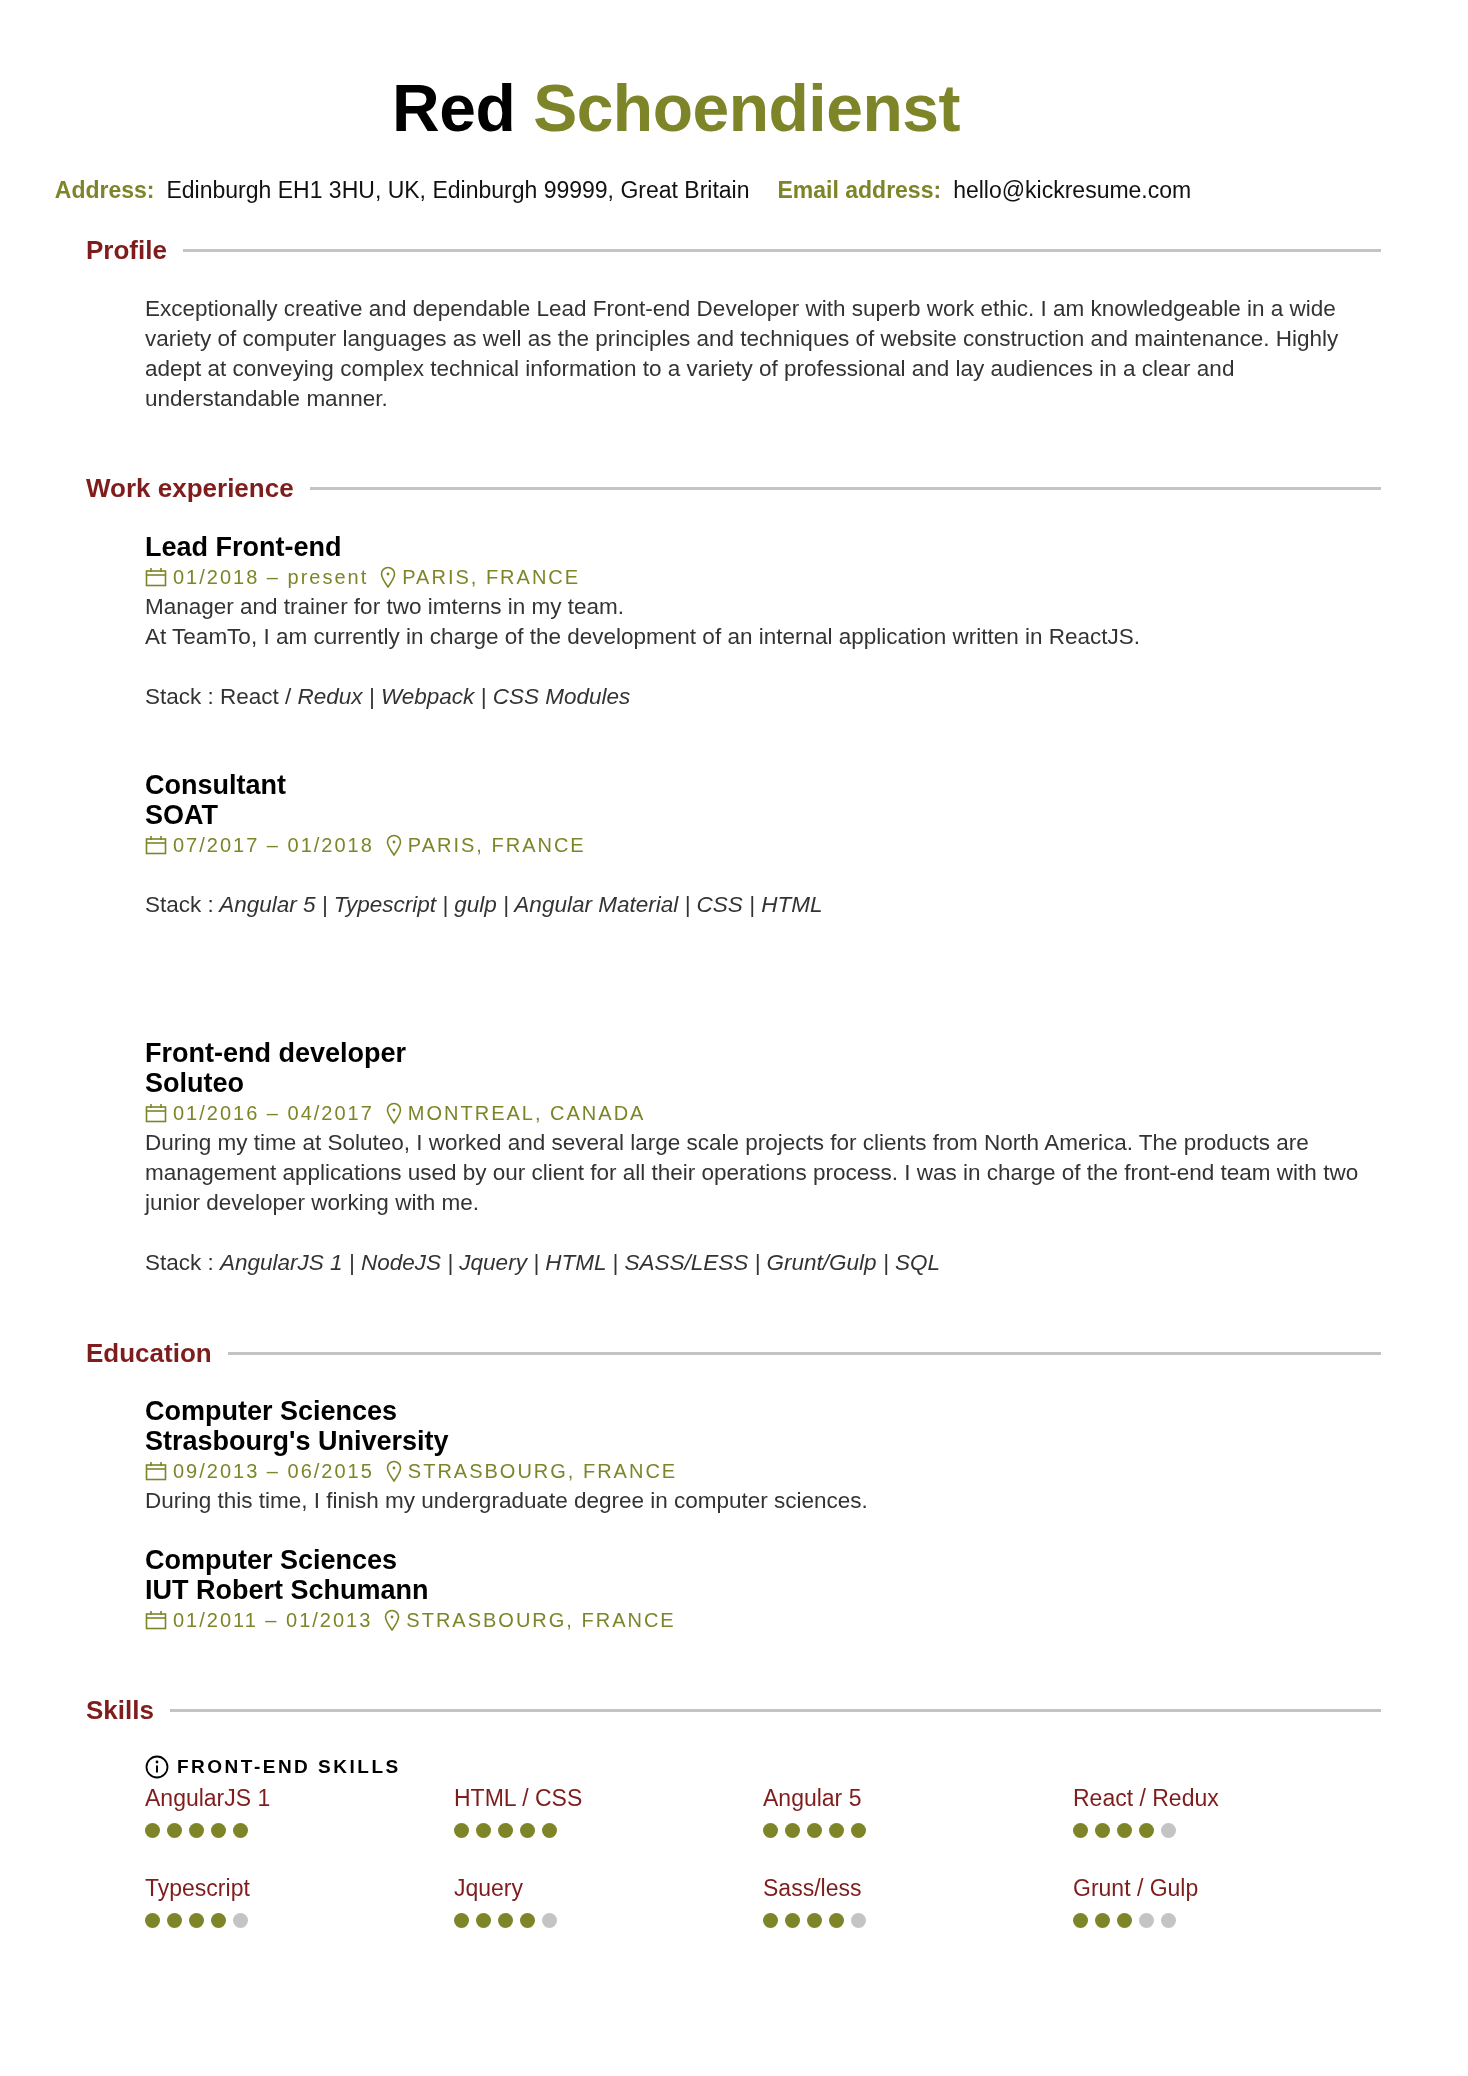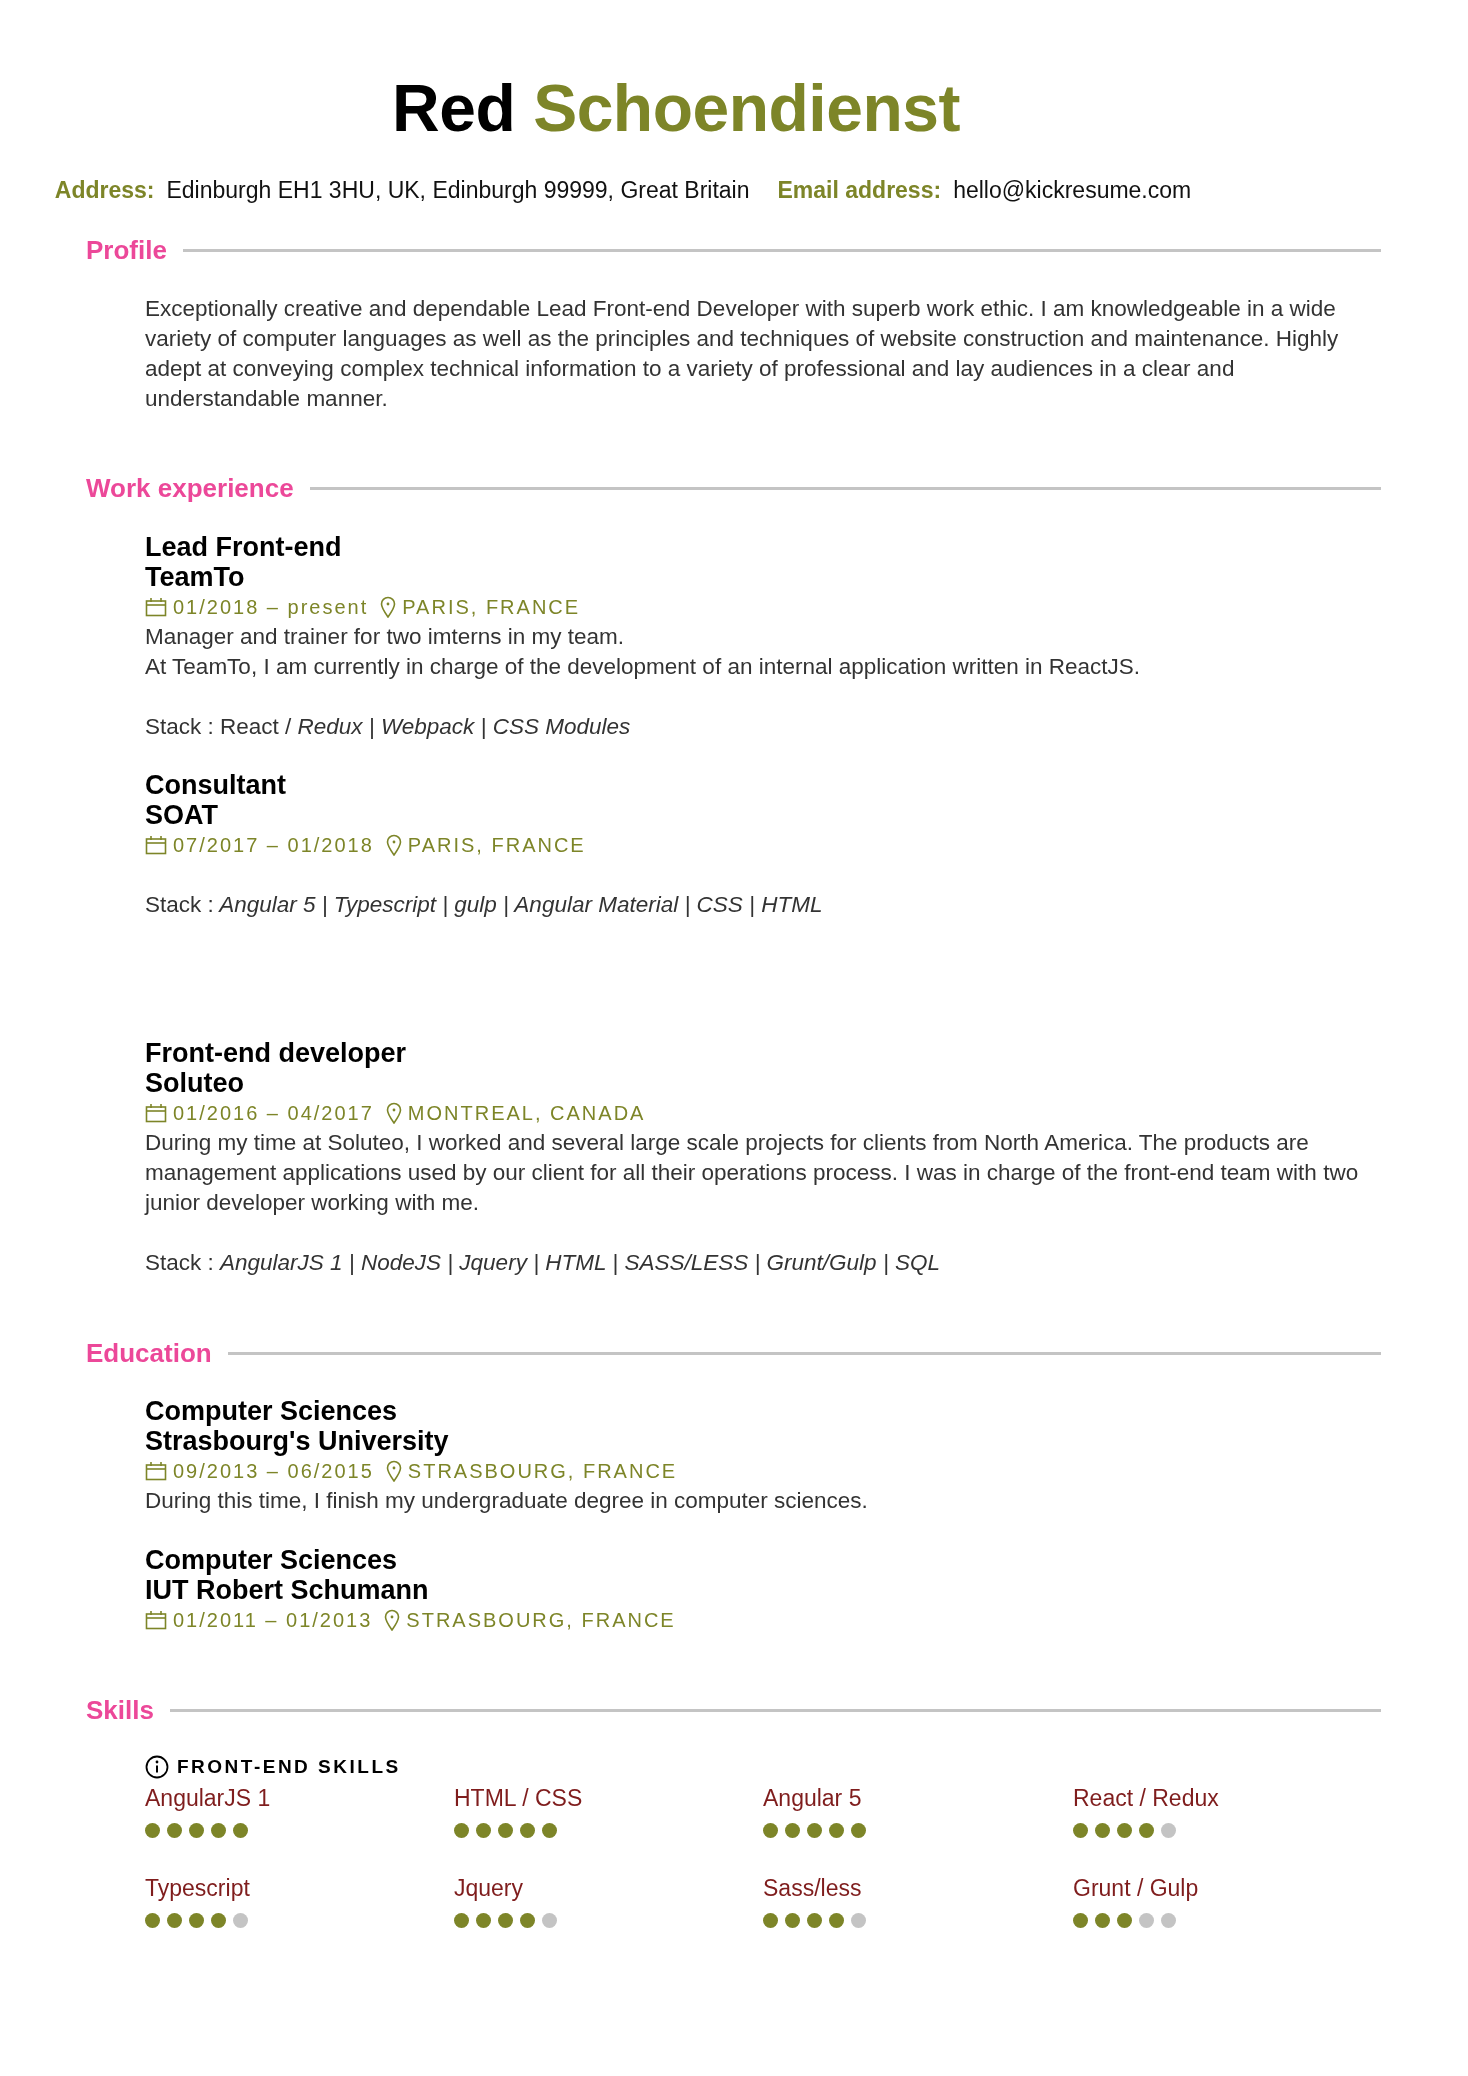--- a/index.html
+++ b/index.html
@@ -6,21 +6,21 @@
   body { width: 1468px; height: 2076px; position: relative; overflow: hidden;
          font-family: "Liberation Sans", "DejaVu Sans", sans-serif; color: #333333; }
   .abs { position: absolute; }
   .name { top: 68px; left: 0; width: 1352px; text-align: center; font-size: 66px; font-weight: bold; line-height: 80px; letter-spacing: -0.5px; }
   .name .first { color: #000000; }
   .name .last { color: #7d8528; }
   .contact { top: 175px; left: 0; width: 1246px; text-align: center; font-size: 23px; line-height: 30px; color: #111; }
   .contact .lbl { color: #7d8528; font-weight: bold; margin-right: 12px; }
   .contact .gap { display: inline-block; width: 28px; }
   .section { left: 86px; width: 1295px; display: flex; align-items: center; height: 32px; }
-  .section .title { font-size: 26px; font-weight: bold; color: #ec4899; white-space: nowrap; }
+  .section .title { font-size: 26px; font-weight: bold; color: #7f1d1d; white-space: nowrap; }
   .section .rule { flex: 1; height: 3px; background: #c4c4c4; margin-left: 16px; }
   .body-text { left: 145px; width: 1240px; font-size: 22.5px; line-height: 30px; color: #333; }
   .entry { left: 145px; width: 1240px; }
   .entry .etitle { font-size: 27px; font-weight: bold; color: #000; line-height: 30px; }
   .entry .ecompany { font-size: 27px; font-weight: bold; color: #000; line-height: 30px; }
   .entry .meta { font-size: 20px; color: #7d8528; letter-spacing: 2px; line-height: 30px; display: flex; align-items: center; }
   .entry .meta svg { flex: none; }
   .entry .meta .date { margin-left: 6px; margin-right: 12px; }
   .entry .meta .loc { margin-left: 6px; }
   .entry .desc { font-size: 22.5px; line-height: 30px; color: #333; }
@@ -52,21 +52,20 @@
 </div>
 <div class="abs body-text" style="top:294px;">Exceptionally creative and dependable Lead Front-end Developer with superb work ethic. I am knowledgeable in a wide variety of computer languages as well as the principles and techniques of website construction and maintenance. Highly adept at conveying complex technical information to a variety of professional and lay audiences in a clear and understandable manner.</div>
 
 <div class="abs section" style="top:472px;">
   <span class="title">Work experience</span>
   <span class="rule"></span>
 </div>
 
 <div class="abs entry" style="top:532px;">
   <div class="etitle">Lead Front-end</div>
-  <div class="ecompany">TeamTo</div>
   <div class="meta">
     <svg width="22" height="20" viewBox="0 0 22 20">
         <rect x="1.5" y="4" width="19" height="14.5" fill="none" stroke="#7d8528" stroke-width="1.6"></rect>
         <line x1="1.5" y1="8" x2="20.5" y2="8" stroke="#7d8528" stroke-width="1.6"></line>
         <line x1="6" y1="1" x2="6" y2="5" stroke="#7d8528" stroke-width="1.6"></line>
         <line x1="16" y1="1" x2="16" y2="5" stroke="#7d8528" stroke-width="1.6"></line>
       </svg>
     <span class="date">01/2018 – present</span>
     <svg width="16" height="22" viewBox="0 0 16 22">
         <path d="M8 21 C 3 14, 1.5 11, 1.5 8 A 6.5 6.5 0 0 1 14.5 8 C 14.5 11, 13 14, 8 21 Z" fill="none" stroke="#7d8528" stroke-width="1.6"></path>

